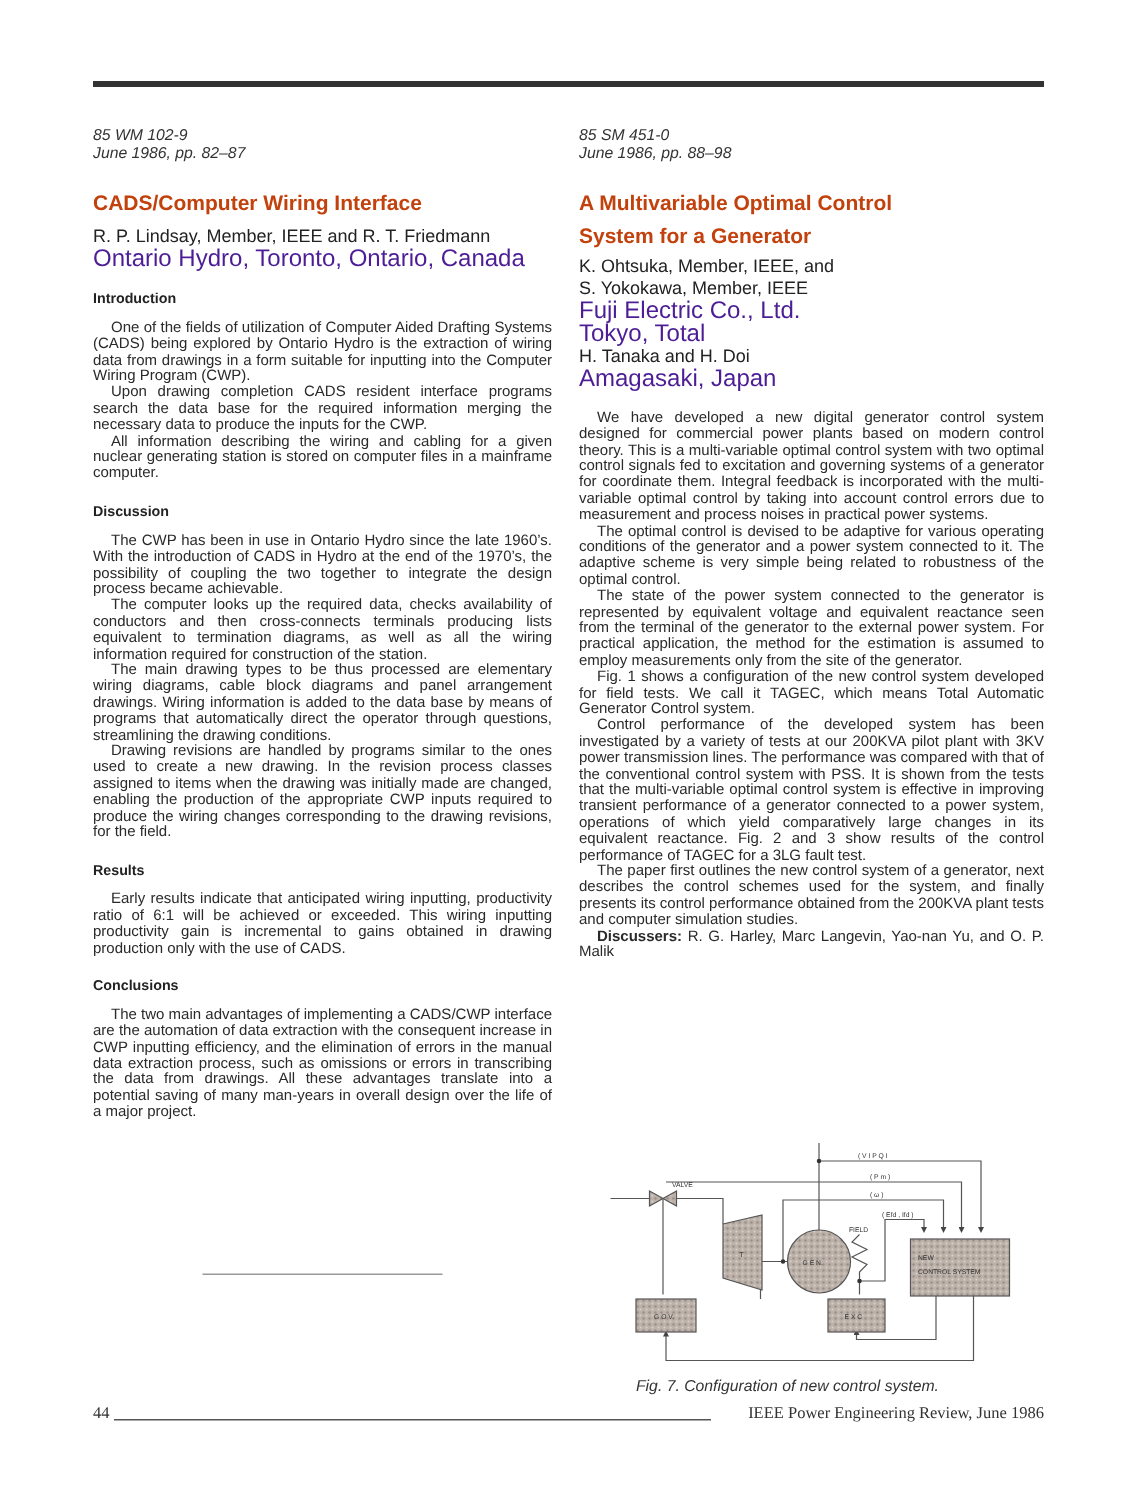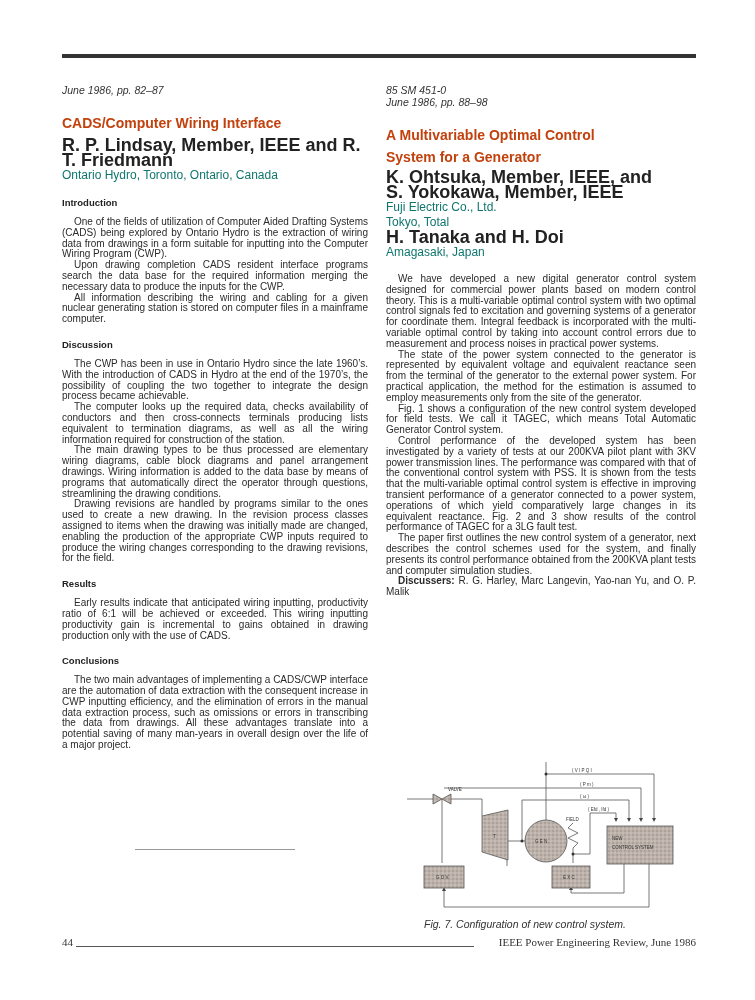--- a/index.html
+++ b/index.html
@@ -4,40 +4,41 @@
 <style>
   html, body { margin:0; padding:0; background:#ffffff; }
   body { width:755px; height:1000px; position:relative; overflow:hidden; color:#222; font-family:"Liberation Sans", sans-serif; }
   .top-rule { position:absolute; left:62px; top:54px; width:634px; height:4px; background:#333; }
   .col { position:absolute; top:84px; }
   .col-left { left:62px; width:306px; }
   .col-right { left:386px; width:310px; }
   .ref { font-style:italic; font-size:10.5px; line-height:12px; color:#333; margin:0; }
   .ref-block { margin-bottom:16px; }
   .title { font-weight:bold; font-size:14px; line-height:22px; margin:0 0 4px 0; color:#c2410c; }
-  .authors { font-weight:bold; font-size:18px; line-height:15px; margin:0; color:#222; }
-  .affil { font-size:12px; line-height:15px; margin:0; color:#0f766e; }
+  .authors { font-weight:normal; font-size:12px; line-height:15px; margin:0; color:#222; }
+  .affil { font-size:16px; line-height:15px; margin:0; color:#4c1d95; }
   .heading { font-weight:bold; font-size:9.5px; line-height:12px; margin:14px 0 8px 0; color:#222; }
   .para { font-size:10px; line-height:10.8px; margin:0; text-align:justify; text-indent:12px; color:#2a2a2a; }
   .small-rule { position:absolute; left:135px; top:849px; width:160px; height:1px; background:#999; }
   .figure { position:absolute; left:392px; top:758px; width:300px; height:160px; }
   .caption { position:absolute; left:424px; top:918px; font-style:italic; font-size:10.5px; color:#333; }
   .footer { position:absolute; left:62px; top:936px; width:634px; height:14px; font-family:"Liberation Serif", serif; font-size:11px; color:#333; }
   .footer .pg { position:absolute; left:0; top:0; }
   .footer .line { position:absolute; left:14px; right:222px; top:10px; height:1px; background:#555; }
   .footer .journal { position:absolute; right:0; top:0; }
   .discussers-label { font-weight:bold; }
 </style>
 </head>
 <body>
 
 <div class="top-rule"></div>
 
 <div class="col col-left">
   <div class="ref-block">
+    <p class="ref">85 WM 102-9</p>
     <p class="ref">June 1986, pp. 82–87</p>
   </div>
   <h1 class="title">CADS/Computer Wiring Interface</h1>
   <p class="authors">R. P. Lindsay, Member, IEEE and R. T. Friedmann</p>
   <p class="affil">Ontario Hydro, Toronto, Ontario, Canada</p>
 
   <div>
     <h2 class="heading">Introduction</h2>
     <p class="para">One of the fields of utilization of Computer Aided Drafting Systems (CADS) being explored by Ontario Hydro is the extraction of wiring data from drawings in a form suitable for inputting into the Computer Wiring Program (CWP).</p>
     <p class="para">Upon drawing completion CADS resident interface programs search the data base for the required information merging the necessary data to produce the inputs for the CWP.</p>
@@ -73,20 +74,21 @@
   </h1>
   <p class="authors">K. Ohtsuka, Member, IEEE, and</p>
   <p class="authors">S. Yokokawa, Member, IEEE</p>
   <p class="affil">Fuji Electric Co., Ltd.</p>
   <p class="affil">Tokyo, Total</p>
   <p class="authors">H. Tanaka and H. Doi</p>
   <p class="affil">Amagasaki, Japan</p>
 
   <div style="height:14px"></div>
   <p class="para">We have developed a new digital generator control system designed for commercial power plants based on modern control theory. This is a multi-variable optimal control system with two optimal control signals fed to excitation and governing systems of a generator for coordinate them. Integral feedback is incorporated with the multi-variable optimal control by taking into account control errors due to measurement and process noises in practical power systems.</p>
+  <p class="para">The optimal control is devised to be adaptive for various operating conditions of the generator and a power system connected to it. The adaptive scheme is very simple being related to robustness of the optimal control.</p>
   <p class="para">The state of the power system connected to the generator is represented by equivalent voltage and equivalent reactance seen from the terminal of the generator to the external power system. For practical application, the method for the estimation is assumed to employ measurements only from the site of the generator.</p>
   <p class="para">Fig. 1 shows a configuration of the new control system developed for field tests. We call it TAGEC, which means Total Automatic Generator Control system.</p>
   <p class="para">Control performance of the developed system has been investigated by a variety of tests at our 200KVA pilot plant with 3KV power transmission lines. The performance was compared with that of the conventional control system with PSS. It is shown from the tests that the multi-variable optimal control system is effective in improving transient performance of a generator connected to a power system, operations of which yield comparatively large changes in its equivalent reactance. Fig. 2 and 3 show results of the control performance of TAGEC for a 3LG fault test.</p>
   <p class="para">The paper first outlines the new control system of a generator, next describes the control schemes used for the system, and finally presents its control performance obtained from the 200KVA plant tests and computer simulation studies.</p>
   <p class="para"><span class="discussers-label">Discussers:</span><span> R. G. Harley, Marc Langevin, Yao-nan Yu, and O. P. Malik</span></p>
 </div>
 
 <svg class="figure" viewBox="0 0 300 160" xmlns="http://www.w3.org/2000/svg">
   <defs>
     <pattern id="stipple" width="4" height="4" patternUnits="userSpaceOnUse">

